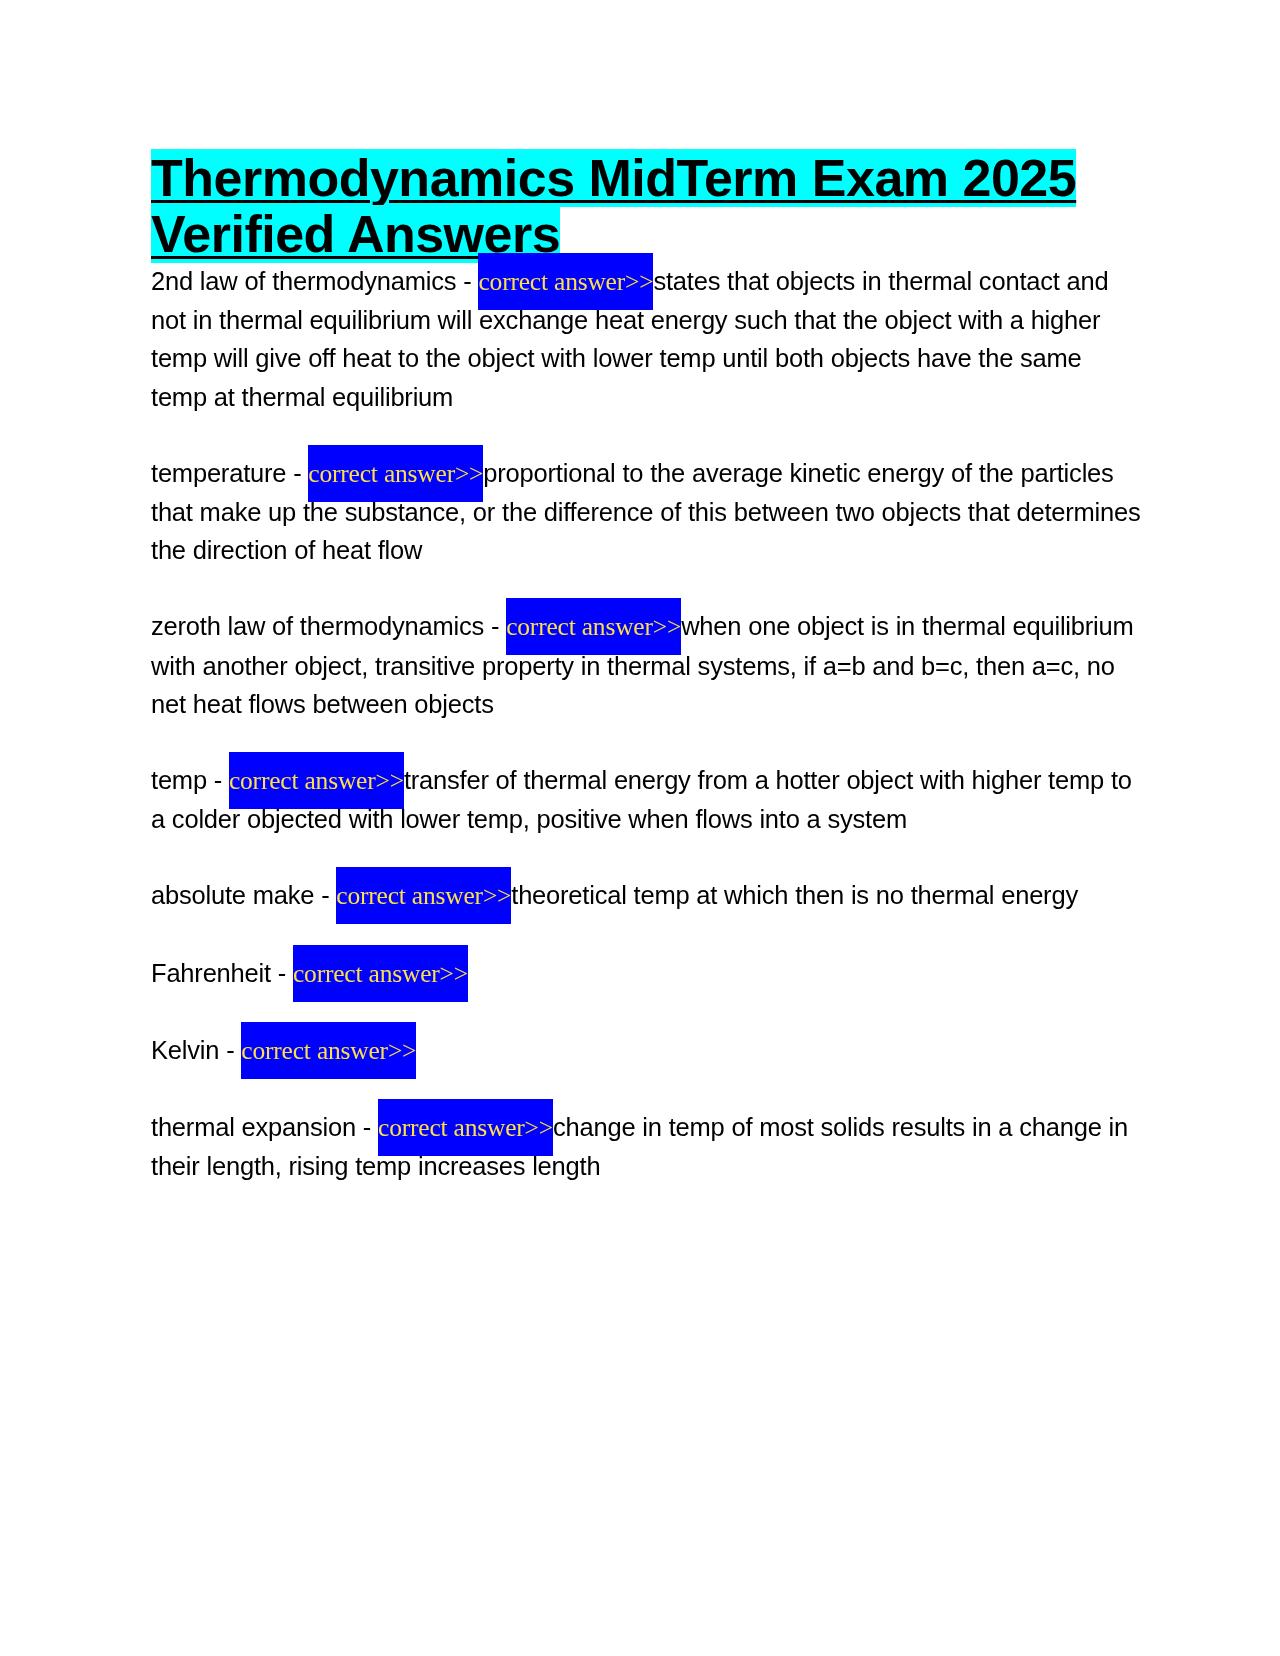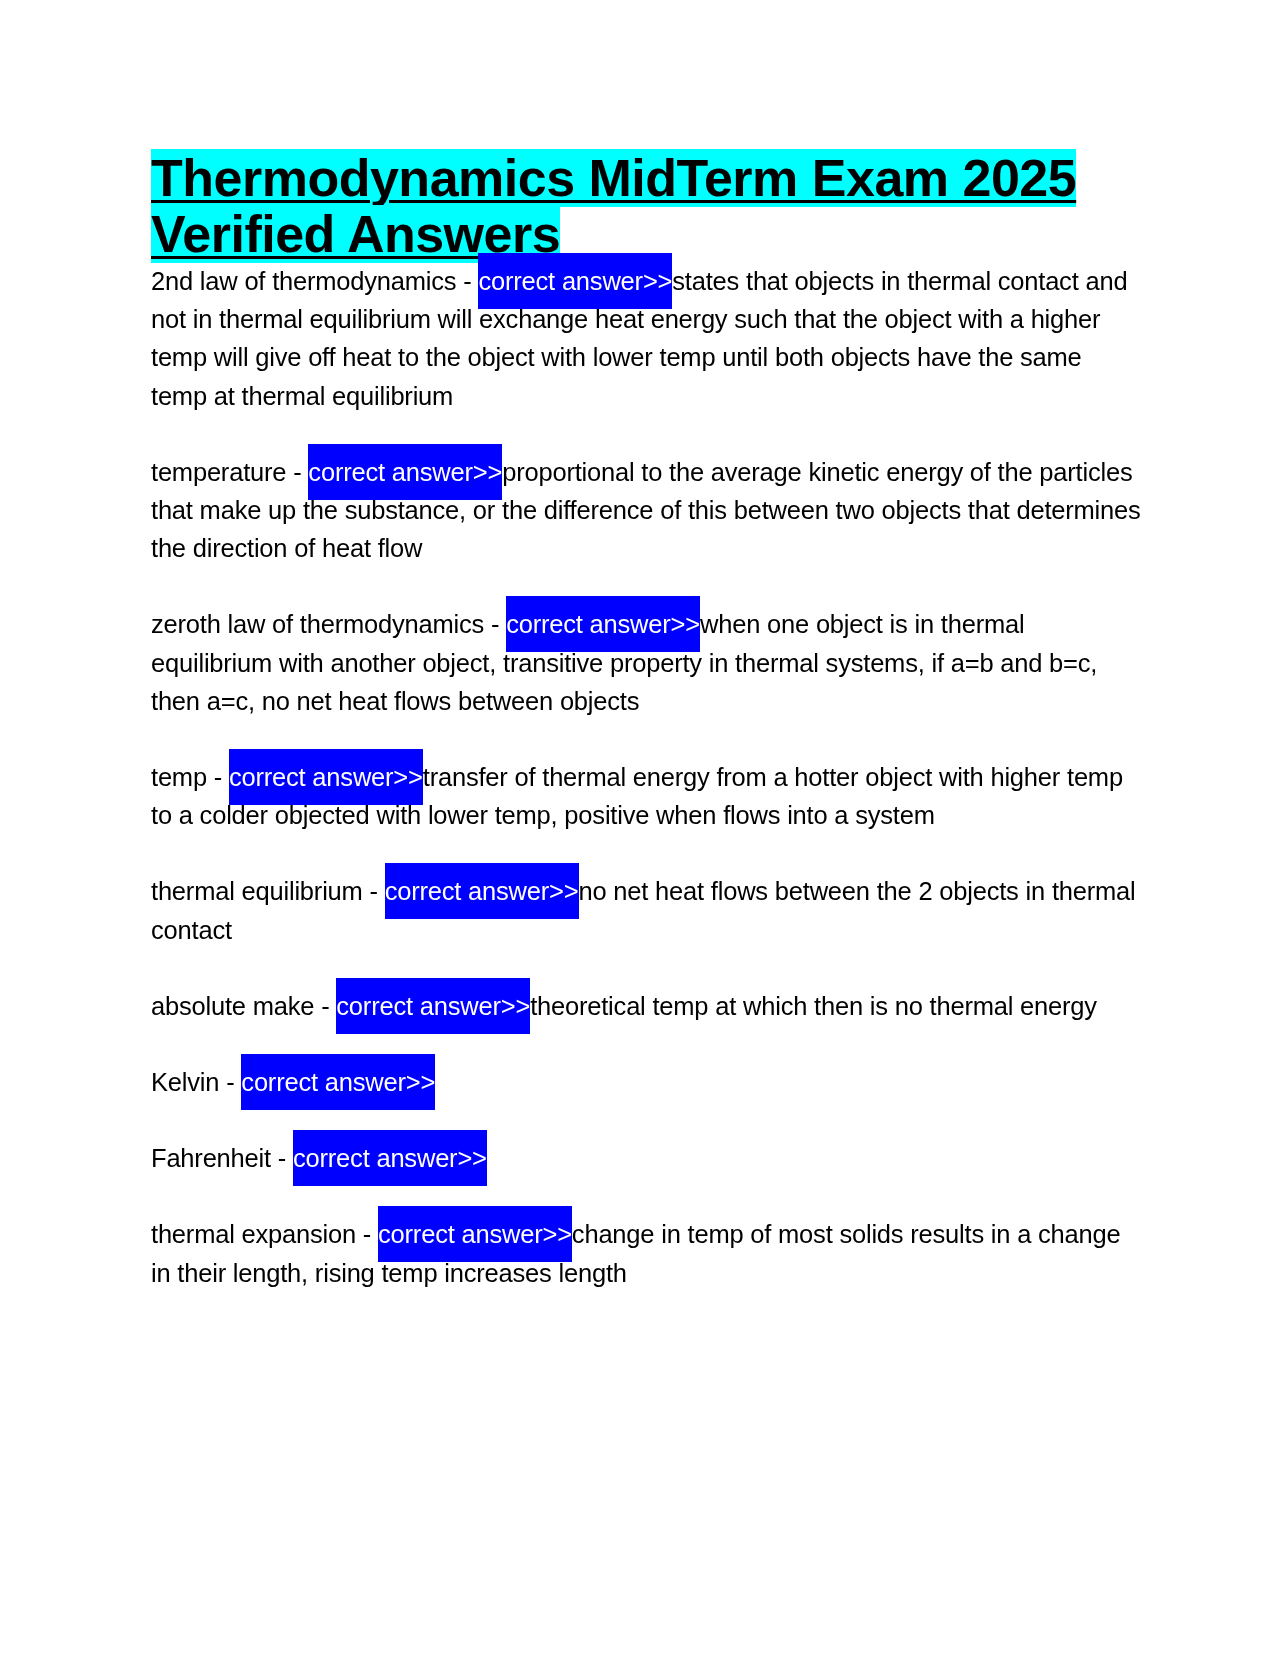--- a/index.html
+++ b/index.html
@@ -2,32 +2,31 @@
 <html><head>
 <meta charset="utf-8">
 <style>
   html, body { margin: 0; padding: 0; background: #ffffff; }
   body { width: 1280px; height: 1656px; position: relative; overflow: hidden;
          font-family: "Liberation Sans", "DejaVu Sans", sans-serif; color: #000; }
   .page { position: absolute; left: 151px; top: 150px; width: 990px; }
   .title { margin: 0; font-size: 52px; font-weight: bold; line-height: 56px; letter-spacing: -0.5px; }
   .title span { background: #00ffff; text-decoration: underline; text-decoration-thickness: 3px; text-underline-offset: 4px; }
   .entry { font-size: 25.5px; line-height: 38.2px; margin: 0 0 38px 0; letter-spacing: -0.2px; }
-  .hl { background: #0000ff; color: #ffffff; padding: 14px 0; }
+  .hl { background: #0000ff; color: #fde047; padding: 14px 0; font-family: Liberation Serif, serif; }
 </style>
 </head>
 <body>
 
 <div class="page">
   <h1 class="title"><span>Thermodynamics MidTerm Exam 2025 Verified Answers</span></h1>
 
   <div id="entries">
     <p class="entry"><span>2nd law of thermodynamics</span><span> - </span><span class="hl">correct answer&gt;&gt;</span><span>states that objects in thermal contact and not in thermal equilibrium will exchange heat energy such that the object with a higher temp will give off heat to the object with lower temp until both objects have the same temp at thermal equilibrium</span></p>
     <p class="entry"><span>temperature</span><span> - </span><span class="hl">correct answer&gt;&gt;</span><span>proportional to the average kinetic energy of the particles that make up the substance, or the difference of this between two objects that determines the direction of heat flow</span></p>
     <p class="entry"><span>zeroth law of thermodynamics</span><span> - </span><span class="hl">correct answer&gt;&gt;</span><span>when one object is in thermal equilibrium with another object, transitive property in thermal systems, if a=b and b=c, then a=c, no net heat flows between objects</span></p>
     <p class="entry"><span>temp</span><span> - </span><span class="hl">correct answer&gt;&gt;</span><span>transfer of thermal energy from a hotter object with higher temp to a colder objected with lower temp, positive when flows into a system</span></p>
-    <p class="entry"><span>thermal equilibrium</span><span> - </span><span class="hl">correct answer&gt;&gt;</span><span>no net heat flows between the 2 objects in thermal contact</span></p>
     <p class="entry"><span>absolute make</span><span> - </span><span class="hl">correct answer&gt;&gt;</span><span>theoretical temp at which then is no thermal energy</span></p>
+    <p class="entry"><span>Fahrenheit</span><span> - </span><span class="hl">correct answer&gt;&gt;</span><span></span></p>
     <p class="entry"><span>Kelvin</span><span> - </span><span class="hl">correct answer&gt;&gt;</span><span></span></p>
-    <p class="entry"><span>Fahrenheit</span><span> - </span><span class="hl">correct answer&gt;&gt;</span><span></span></p>
     <p class="entry"><span>thermal expansion</span><span> - </span><span class="hl">correct answer&gt;&gt;</span><span>change in temp of most solids results in a change in their length, rising temp increases length</span></p>
   </div>
 </div>
 
 </body></html>

